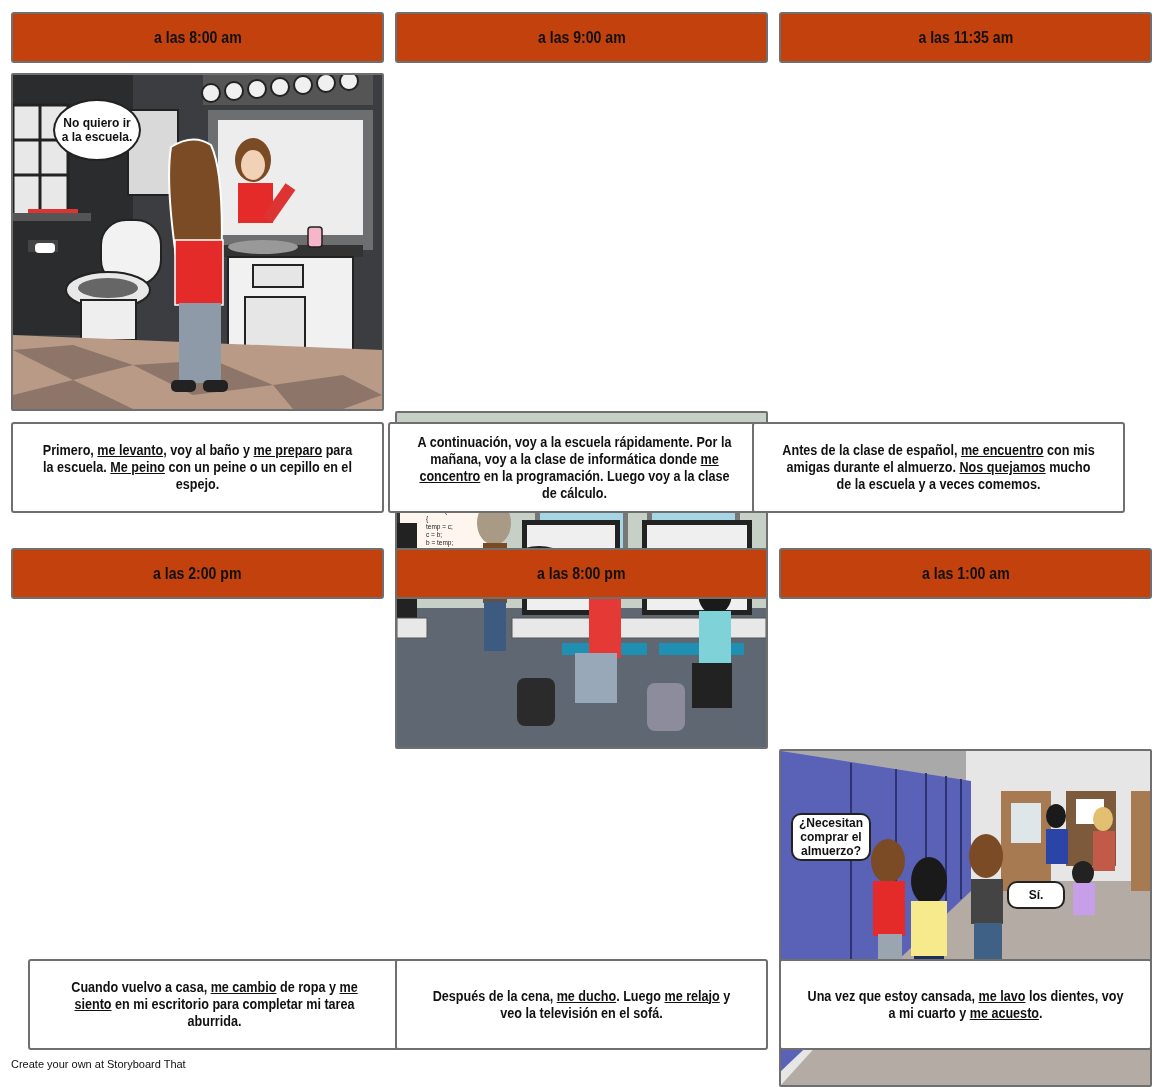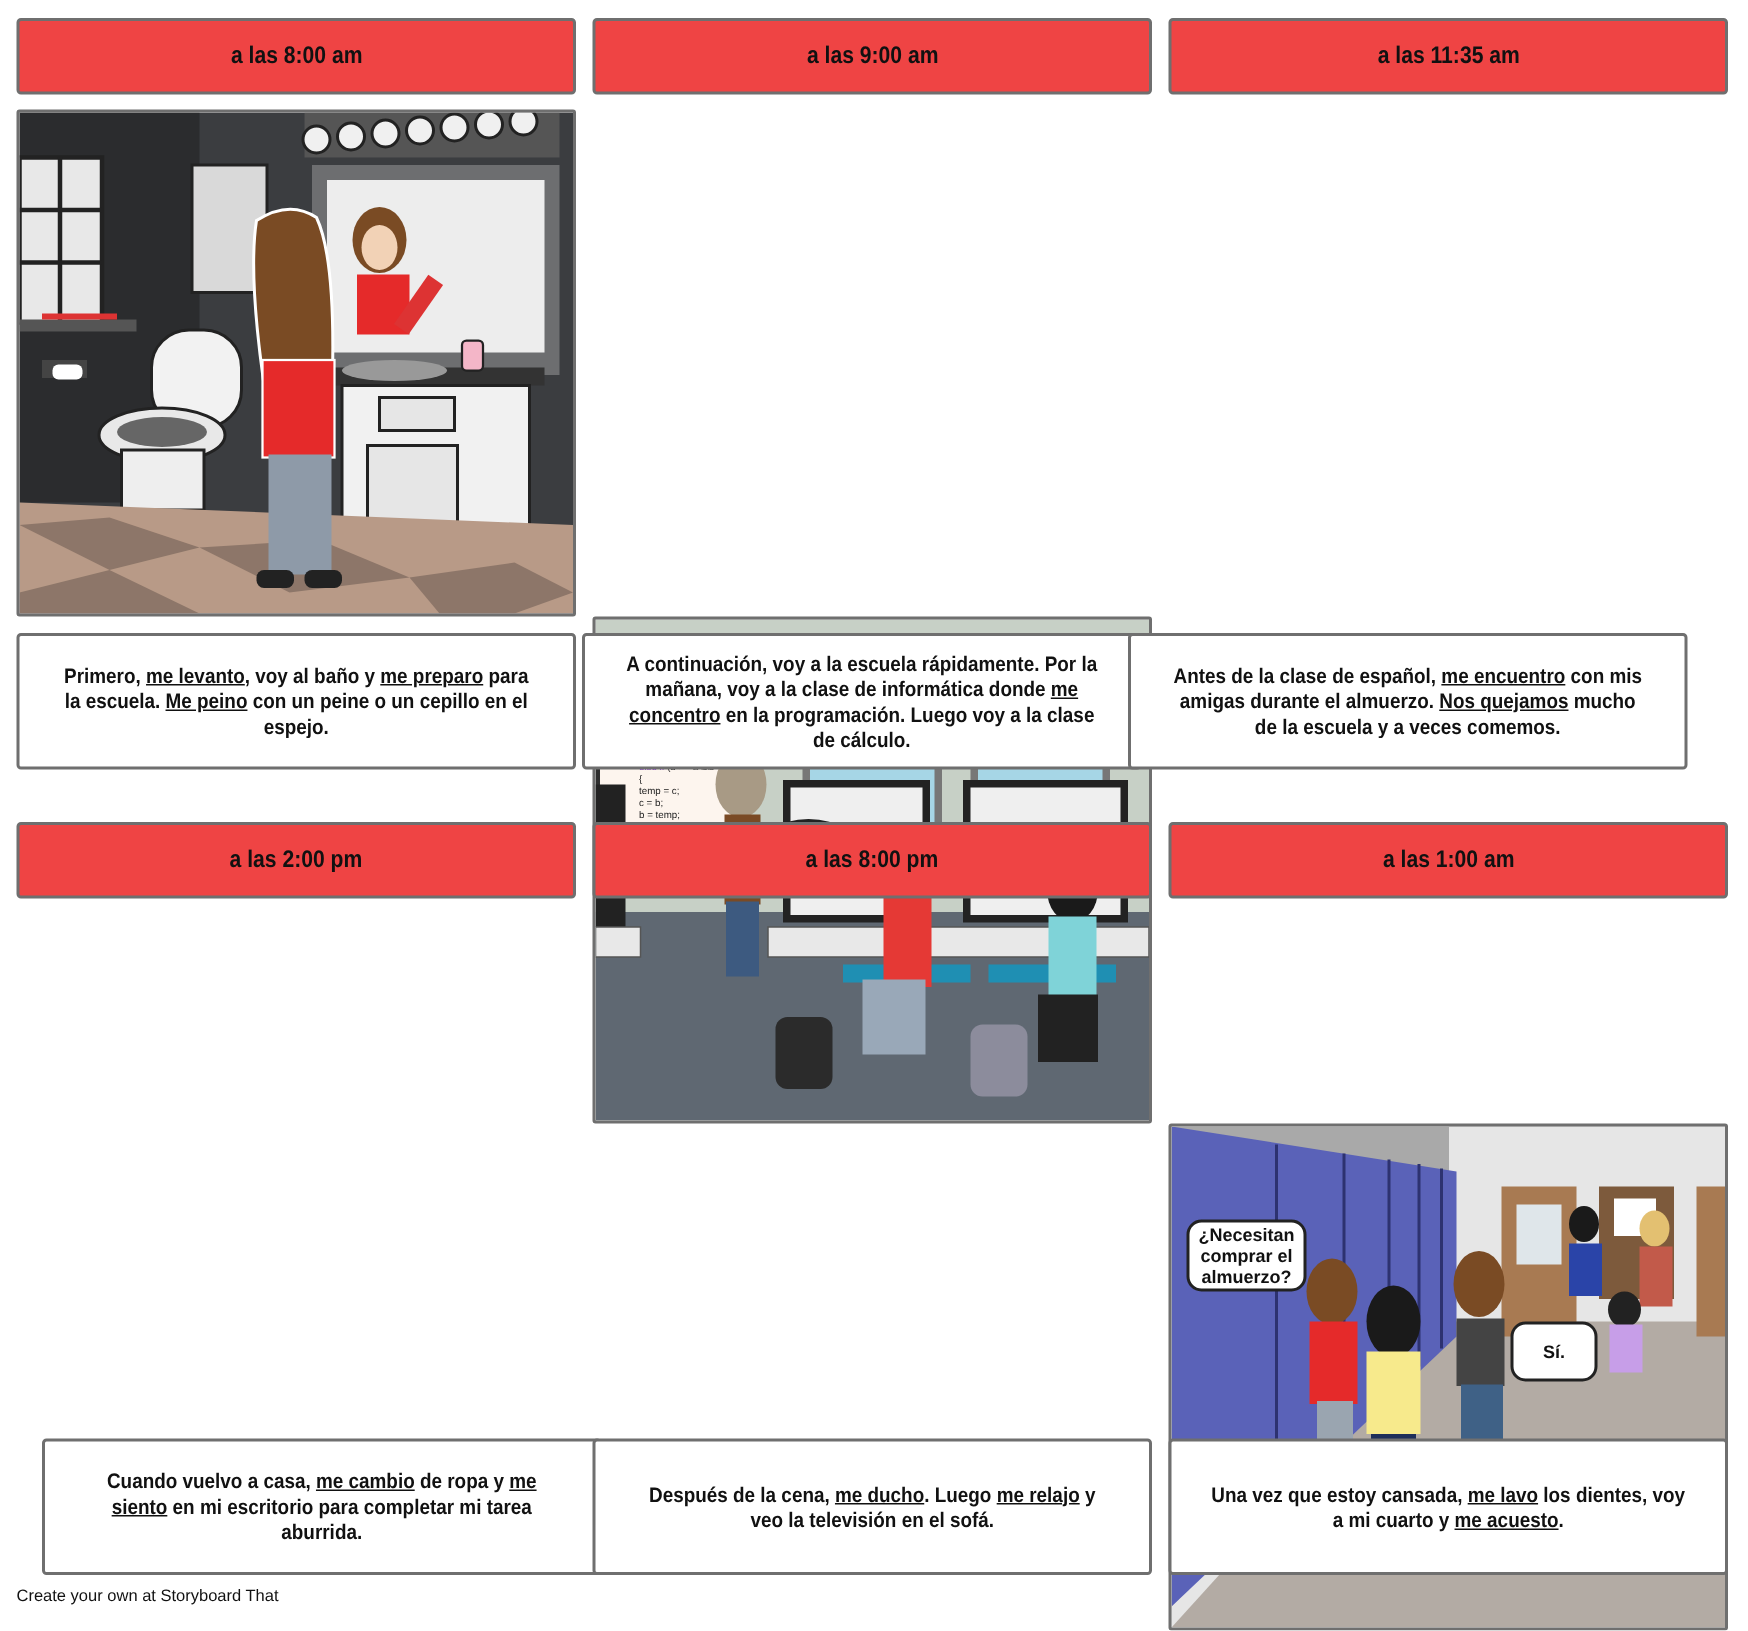--- a/index.html
+++ b/index.html
@@ -1,19 +1,19 @@
 <!DOCTYPE html>
 <html><head>
 <meta charset="utf-8">
 <style>
   html, body { margin:0; padding:0; background:#ffffff; }
   body { width:1165px; height:1087px; position:relative; overflow:hidden;
          font-family:"Liberation Sans", sans-serif; }
   .cell { position:absolute; width:373px; box-sizing:border-box; }
-  .hdr { height:51px; background:#ef4444; border:2px solid #6f6f6f; border-radius:3px;
+  .hdr { height:51px; background:#c2410c; border:2px solid #6f6f6f; border-radius:3px;
          display:flex; align-items:center; justify-content:center;
          font-family:"Liberation Sans Narrow","Liberation Sans", sans-serif;
          font-weight:bold; font-size:16px; color:#111; letter-spacing:0; }
   .hdr span { transform:scaleX(0.88); display:inline-block; }
   .scene { height:338px; border:2px solid #6f6f6f; border-radius:2px; overflow:hidden; background:#ccc; position:relative; }
   .cap { height:91px; background:#fff; border:2px solid #6f6f6f; border-radius:3px;
          display:flex; align-items:center; justify-content:center; text-align:center;
          padding:0 8px; font-weight:bold; font-size:14px; line-height:17px; color:#111; }
   .cap .t { transform:scaleX(0.9); display:inline-block; }
   .cap u { text-decoration:underline; }
@@ -85,20 +85,23 @@
     <rect x="162" y="165" width="48" height="65" fill="#e52a2a" stroke="#fff" stroke-width="1.5"></rect>
     <rect x="166" y="228" width="42" height="80" fill="#8e9aa8"></rect>
     <rect x="158" y="305" width="25" height="12" rx="5" fill="#222"></rect>
     <rect x="190" y="305" width="25" height="12" rx="5" fill="#222"></rect>
 
     <ellipse cx="240" cy="85" rx="18" ry="22" fill="#7a4b24"></ellipse>
     <ellipse cx="240" cy="90" rx="12" ry="15" fill="#f2d2b6"></ellipse>
     <rect x="225" y="108" width="35" height="40" fill="#e52a2a"></rect>
     <rect x="260" y="108" width="12" height="40" fill="#d33" transform="rotate(35 266 128)"></rect>
   </svg>
+  <div class="bubble cloud" style="left:40px; top:24px; width:88px; height:62px;">
+      <span>No quiero ir a la escuela.</span>
+    </div>
 </div>
 <div class="cell cap" style="left:11px; top:422px;">
     <span class="t"><span>Primero, </span><u>me levanto</u><span>, voy al baño y </span><u>me preparo</u><span> para la escuela. </span><u>Me peino</u><span> con un peine o un cepillo en el espejo.</span></span>
   </div>
 
 <div class="cell hdr" style="left:395px; top:12px;">
     <span>a las 9:00 am</span>
   </div>
 <div class="cell scene" style="left:395px; top:73px;">
   <svg width="369" height="334" viewBox="0 0 369 334">
@@ -204,21 +207,21 @@
     <ellipse cx="275" cy="65" rx="10" ry="12" fill="#1a1a1a"></ellipse>
     <rect x="265" y="78" width="22" height="35" fill="#2a44a8"></rect>
     <ellipse cx="322" cy="68" rx="10" ry="12" fill="#e3c071"></ellipse>
     <rect x="312" y="80" width="22" height="40" fill="#c25a4a"></rect>
     <ellipse cx="302" cy="122" rx="11" ry="12" fill="#222"></ellipse>
     <rect x="292" y="132" width="22" height="32" fill="#c79ee8"></rect>
   </svg>
   <div class="bubble" style="left:10px; top:62px; width:80px; height:48px;text-align:center;">
       <span>¿Necesitan comprar el almuerzo?</span>
     </div>
-  <div class="bubble" style="left:226px; top:130px; width:58px; height:40px;">
+  <div class="bubble" style="left:226px; top:130px; width:58px; height:28px;">
       <span>Sí.</span>
     </div>
 </div>
 <div class="cell cap" style="left:752px; top:422px;">
     <span class="t"><span>Antes de la clase de español, </span><u>me encuentro</u><span> con mis amigas durante el almuerzo. </span><u>Nos quejamos</u><span> mucho de la escuela y a veces comemos.</span></span>
   </div>
 
 <div class="cell hdr" style="left:11px; top:548px;">
     <span>a las 2:00 pm</span>
   </div>

